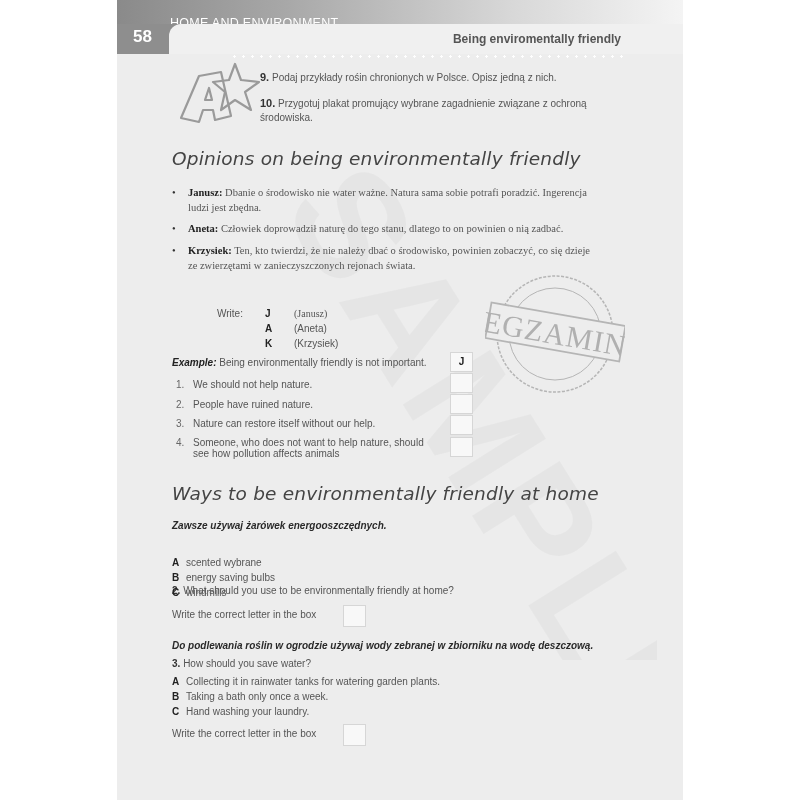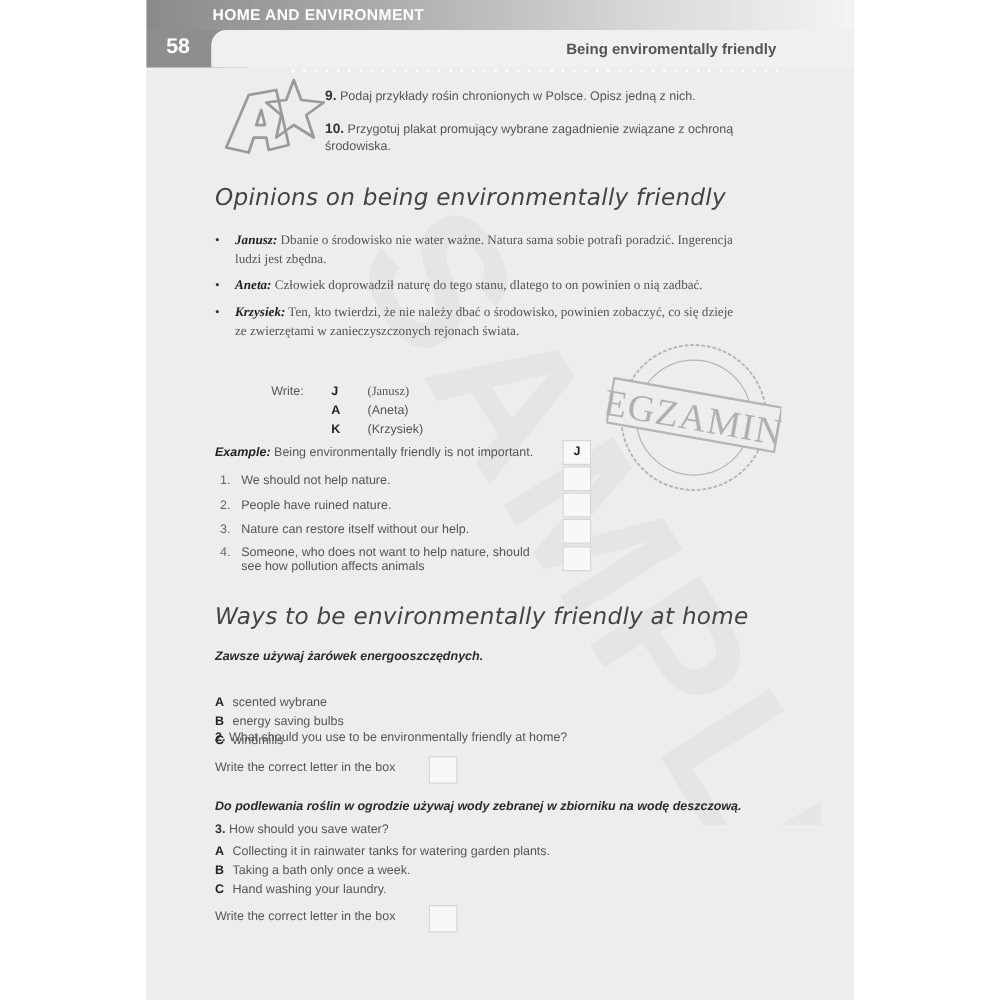--- a/index.html
+++ b/index.html
@@ -9,21 +9,21 @@
     }
     .page {
       position: absolute; left: 117px; top: 0; width: 566px; height: 800px;
       background: #ededed; overflow: hidden;
     }
     .header-band {
       position: absolute; left: 0; top: 0; width: 566px; height: 24px;
       background: linear-gradient(to right, #8a8a8a 0%, #a8a8a8 30%, #d8d8d8 70%, #f4f4f4 100%);
     }
     .header-title {
-      position: absolute; left: 53px; top: 5px; font-size: 12.5px; font-weight: bold;
+      position: absolute; left: 53px; top: 16px; font-size: 12.5px; font-weight: normal;
       color: #ffffff; letter-spacing: 0.3px; text-align: center;
     }
     .page-num-box {
       position: absolute; left: 0; top: 24px; width: 62px; height: 30px;
       background: #8e8e8e;
     }
     .page-num {
       position: absolute; left: 16px; top: 3px; font-size: 17px; font-weight: bold; color: #ffffff;
     }
     .subheader {
@@ -51,21 +51,21 @@
     .section-title {
       position: absolute; left: 55px; font-family: "DejaVu Sans", sans-serif; font-style: italic;
       font-weight: normal; font-size: 18.5px; color: #444; letter-spacing: 0.2px;
     }
     .opinion {
       position: absolute; left: 55px; width: 455px; font-family: "Liberation Serif", serif;
       font-size: 10.5px; color: #555; line-height: 14.5px;
     }
     .opinion .bullet { position: absolute; left: 0; top: 0; color: #333; }
     .opinion .text { margin-left: 16px; display: block; }
-    .opinion .name { font-weight: bold; font-style: italic; color: #222; }
+    .opinion .name { font-weight: bold; color: #222; }
     .q-text { position: absolute; font-size: 10px; color: #555; }
     .q-num { font-weight: bold; color: #333; }
     .key-row { position: absolute; font-size: 10px; color: #555; }
     .key-letter { position: absolute; font-weight: bold; color: #222; }
     .answer-box {
       position: absolute; width: 23px; height: 20px; background: #f8f8f8;
       border: 1px solid #d6d6d6; box-sizing: border-box; font-size: 10px; font-weight: bold;
       color: #222; text-align: center; line-height: 18px;
     }
     .item-text { position: absolute; font-size: 10px; color: #555; line-height: 11px; }

